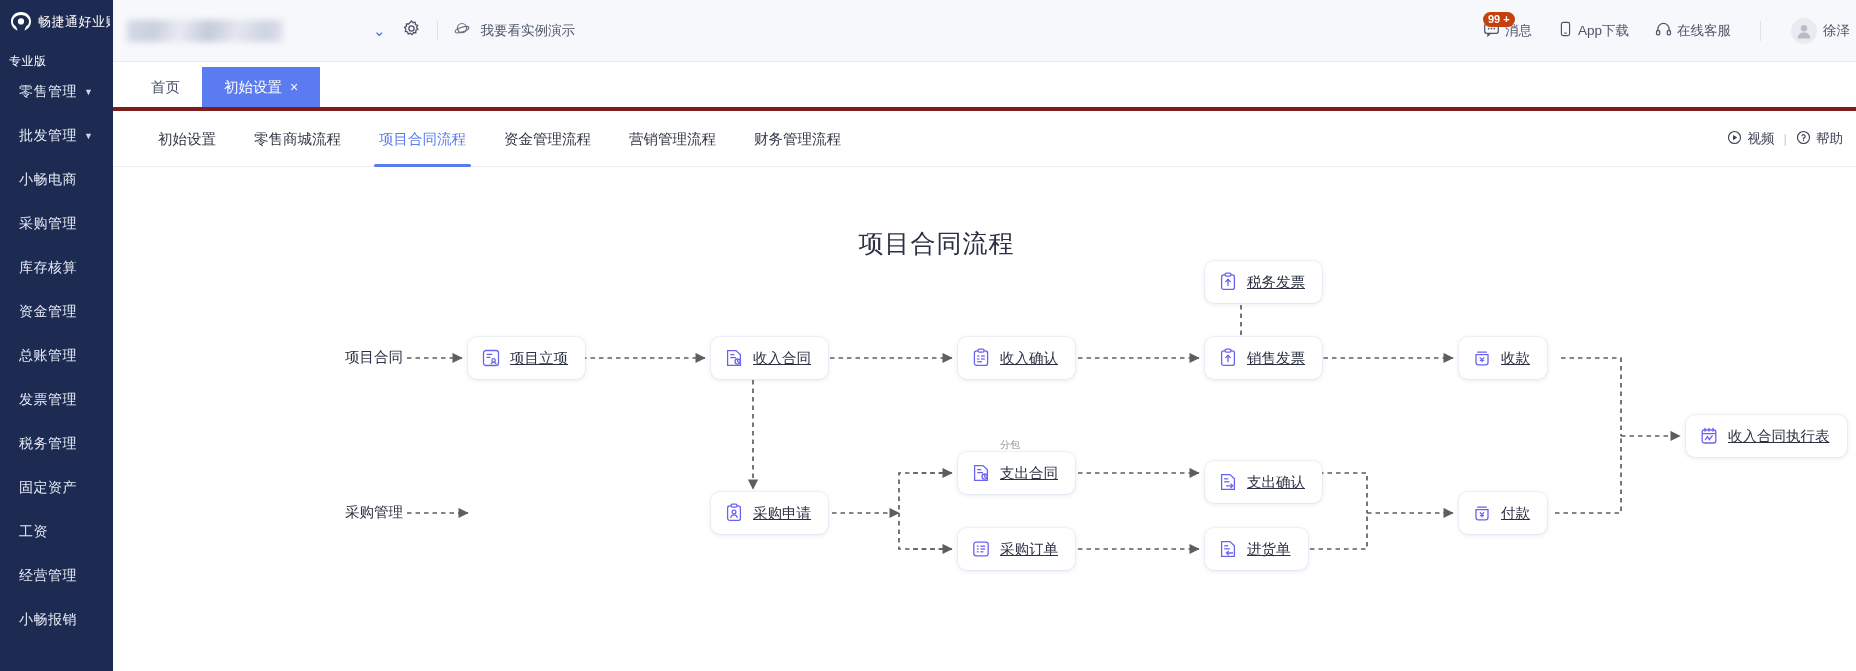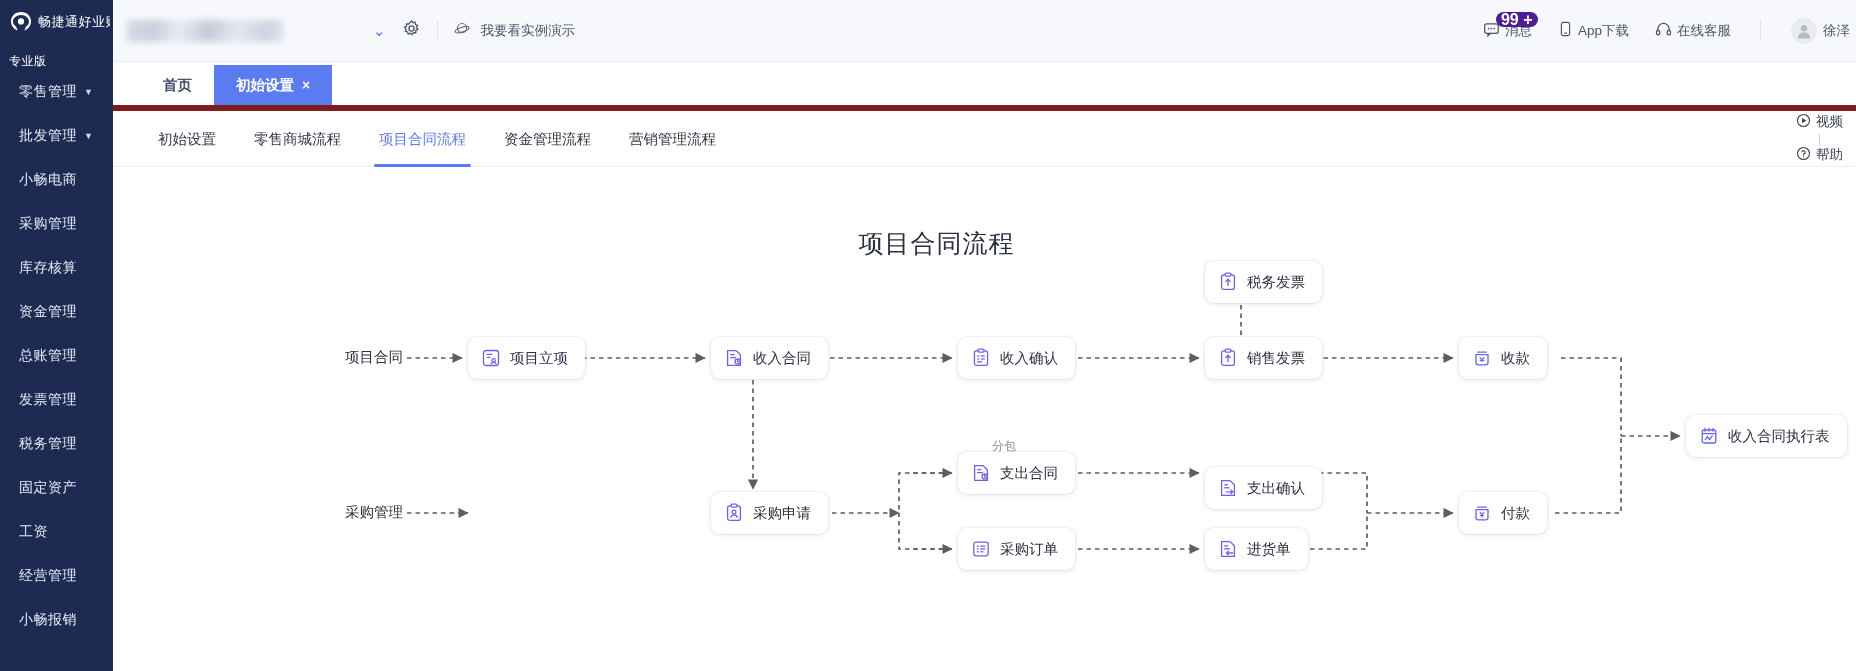--- a/index.html
+++ b/index.html
@@ -69,37 +69,37 @@
   .hdr-right {
     margin-left: auto; display: flex; align-items: center;
     padding-right: 6px; gap: 0;
   }
   .hdr-btn {
     display: flex; align-items: center; gap: 5px;
     color: #4c5469; font-size: 13.5px; cursor: pointer;
     padding: 0 13px; position: relative; white-space: nowrap;
   }
   .badge {
-    position: absolute; left: 26px; top: -9px;
-    background: #4c1d95; color: #fff; font-size: 16px;
+    position: absolute; left: 13px; top: -9px;
+    background: #c2410c; color: #fff; font-size: 11px;
     border-radius: 9px; padding: 1px 5px 1px 5px; line-height: 13px;
     font-weight: bold; white-space: nowrap;
   }
   .avatar {
     width: 26px; height: 26px; border-radius: 50%;
     background: #e9ebf1; display: flex; align-items: center;
     justify-content: center; margin-left: 14px; margin-right: 6px;
   }
   .user-name { color: #4c5469; font-size: 13.5px; white-space: nowrap; }
 
   
   .tabbar {
     position: absolute; left: 113px; top: 62px; right: 0; height: 49px;
-    background: #ffffff; border-bottom: 6px solid #7f1d1d;
-    display: flex; align-items: flex-end; padding-left: 28px; font-weight: bold;
+    background: #ffffff; border-bottom: 4px solid #7f1d1d;
+    display: flex; align-items: flex-end; padding-left: 16px;
   }
   .wtab {
     height: 40px; display: flex; align-items: center; gap: 8px;
     padding: 0 22px; font-size: 14.5px; color: #46506a; cursor: pointer;
   }
   .wtab.active {
     background: #5b7cf0; color: #ffffff;
   }
   .wtab .x { font-size: 14px; opacity: .95; }
 
@@ -114,21 +114,21 @@
     padding: 0 19px; height: 56px; line-height: 56px;
     cursor: pointer; position: relative; white-space: nowrap;
   }
   .stab.active { color: #5b7cf0; }
   .stab.active::after {
     content: ""; position: absolute; left: 14px; right: 14px; bottom: 0;
     height: 3px; background: #5b7cf0; border-radius: 2px;
   }
   .subtabs-right {
     margin-left: auto; display: flex; align-items: center;
-    gap: 0; padding-right: 4px; color: #3c4254; font-size: 13.5px; flex-direction: column;
+    gap: 0; padding-right: 4px; color: #3c4254; font-size: 13.5px;
   }
   .srlink { display: flex; align-items: center; gap: 5px; cursor: pointer; padding: 0 9px; }
   .srdiv { color: #c9cdd7; }
 
   
   .canvas {
     position: absolute; left: 113px; top: 167px; right: 0; bottom: 0;
     background: #ffffff; overflow: hidden;
   }
   .flow-title {
@@ -142,28 +142,28 @@
 
   .node {
     position: absolute;
     height: 42px;
     background: #ffffff;
     border-radius: 9px;
     box-shadow: 0 1px 5px rgba(80,95,160,.16), 0 0 0 1px rgba(120,135,200,.07);
     display: flex; align-items: center; gap: 9px;
     padding: 0 17px 0 13px;
     font-size: 14.5px; color: #2b3042;
-    white-space: nowrap; cursor: pointer;
+    white-space: nowrap; cursor: pointer; text-decoration: underline;
   }
   .node .nicon { width: 20px; height: 20px; flex: 0 0 20px; display:block; }
   .rowlabel {
     position: absolute; font-size: 14.5px; color: #2b3042; white-space: nowrap;
   }
   .edgelabel {
-    position: absolute; font-size: 12px; color: #8a8f9c; white-space: nowrap;
+    position: absolute; font-size: 10px; color: #8a8f9c; white-space: nowrap; margin-left: 8px;
   }
 </style>
 </head>
 <body>
 
 <div id="app">
 
   <aside class="sidebar">
     <div class="brand">
       <div class="brand-row">
@@ -297,20 +297,21 @@
       <span class="x">×</span>
     </div>
   </div>
 
   <div class="subtabs">
     <div class="stab"><span>初始设置</span></div>
     <div class="stab"><span>零售商城流程</span></div>
     <div class="stab active"><span>项目合同流程</span></div>
     <div class="stab"><span>资金管理流程</span></div>
     <div class="stab"><span>营销管理流程</span></div>
+    <div class="stab"><span>财务管理流程</span></div>
 
     <div class="subtabs-right">
       <span class="srlink">
         <span>
           <svg width="15" height="15" viewBox="0 0 16 16" fill="none" stroke="#3c4254" stroke-width="1.2">
             <circle cx="8" cy="8" r="6.4"></circle>
             <path d="M6.4 5.2 L11 8 L6.4 10.8 Z" fill="#3c4254" stroke="none"></path>
           </svg>
         </span>
         <span>视频</span>
@@ -495,21 +496,21 @@
           <path d="M3.6 2.6 H12 L16.4 6.8 V17.4 H3.6 Z"></path>
           <line x1="6.2" y1="6.6" x2="10.4" y2="6.6"></line>
           <line x1="6.2" y1="9.6" x2="12" y2="9.6"></line>
           <circle cx="13.6" cy="13.6" r="2.6" fill="#ffffff"></circle>
           <path d="M13.6 12.2 V13.6 L14.7 14.3" stroke-linecap="round"></path>
         </svg>
       </span>
       <span>支出合同</span>
     </div>
 
-    <div class="node" style="left:1092px; top:300px;">
+    <div class="node" style="left:1092px; top:294px;">
       <span class="nicon">
         <svg width="20" height="20" viewBox="0 0 20 20" fill="none" stroke="#6b63f0" stroke-width="1.3">
           <path d="M3.6 2.6 H12 L16.4 6.8 V17.4 H3.6 Z"></path>
           <line x1="6.2" y1="6.8" x2="10.2" y2="6.8"></line>
           <line x1="6.2" y1="9.8" x2="11.4" y2="9.8"></line>
           <path d="M8.6 13.8 H14.6 M12.8 11.9 L14.8 13.8 L12.8 15.7" stroke-linecap="round"></path>
         </svg>
       </span>
       <span>支出确认</span>
     </div>

